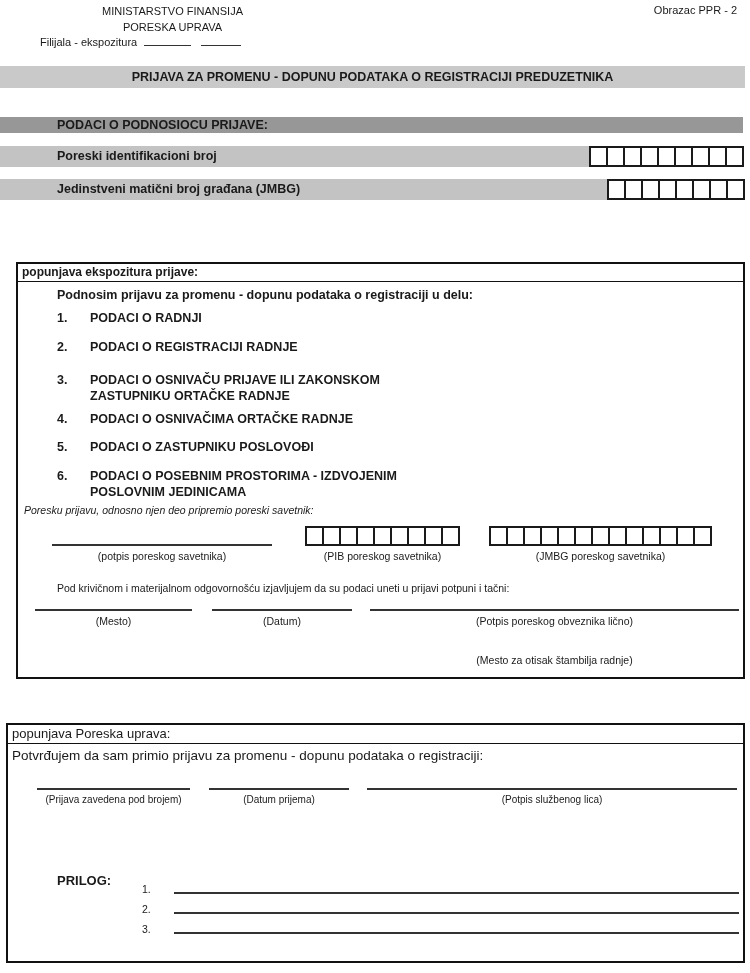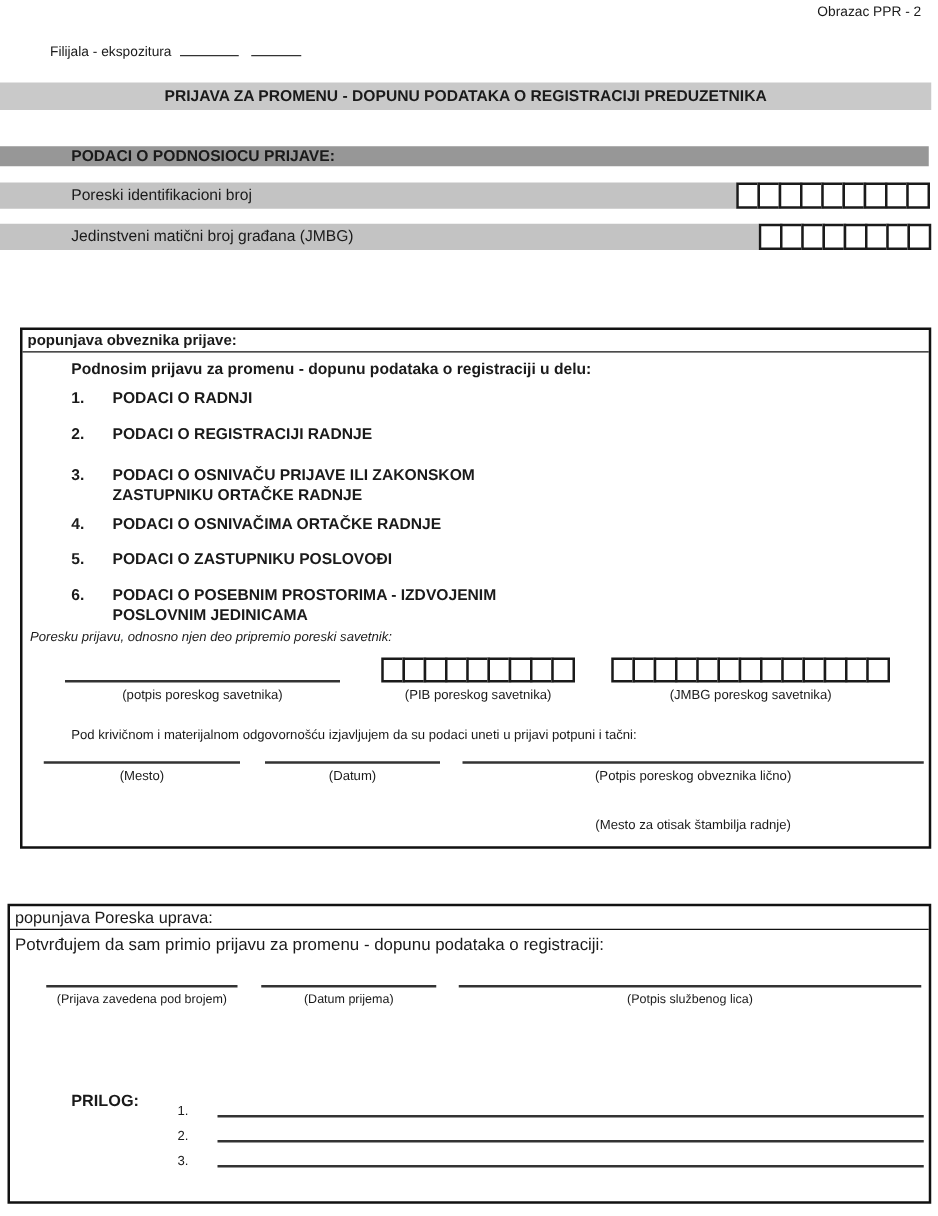--- a/index.html
+++ b/index.html
@@ -9,21 +9,21 @@
   }
   .abs{position:absolute;}
   .bold{font-weight:bold;}
   .center{text-align:center;}
   
   .title-banner{left:0;top:66px;width:745px;height:22px;background:var(--banner-light,#c9c9c9);
     line-height:22px;font-size:12.5px;font-weight:bold;text-align:center;}
   .section-banner{left:0;top:117px;width:743px;height:16px;background:var(--banner-dark,#979797);
     line-height:16px;font-size:12.5px;font-weight:bold;padding-left:57px;box-sizing:border-box;}
   .field-bar{background:var(--banner-field,#c3c3c3);height:21px;line-height:21px;
-    font-size:12.5px;font-weight:normal;padding-left:57px;box-sizing:border-box;}
+    font-size:12.5px;font-weight:bold;padding-left:57px;box-sizing:border-box;}
   
   .cells{display:flex;}
   .cell{width:19px;height:21px;border:2px solid #1a1a1a;background:#fff;
     box-sizing:border-box;margin-left:-2px;}
   .cell:first-child{margin-left:0;}
   .cells-sm .cell{height:20px;}
   
   .formbox{border:2px solid #111;background:#fff;box-sizing:border-box;}
   .box-header{border-bottom:1.5px solid #111;font-size:12px;padding:1px 0 2px 4px;}
   
@@ -34,20 +34,24 @@
   .tiny{font-size:10px;}
   .item-num{font-size:12.5px;font-weight:bold;}
   .item-text{font-size:12.5px;font-weight:bold;line-height:15.5px;}
   .item-text span{display:block;}
 </style>
 </head>
 <body>
 
 <div class="page">
 
+  <div class="abs" style="left:85px;top:3px;width:175px;text-align:center;font-size:11px;line-height:16px;">
+    <div>MINISTARSTVO FINANSIJA</div>
+    <div>PORESKA UPRAVA</div>
+  </div>
   <div class="abs" style="right:13px;top:4px;font-size:11px;">Obrazac PPR - 2</div>
 
   <div class="abs" style="left:40px;top:36px;font-size:11px;">
     <span>Filijala - ekspozitura</span>
     <span class="blank" style="width:47px;margin-left:4px;"></span>
     <span class="blank" style="width:40px;margin-left:7px;"></span>
   </div>
 
   <div class="abs title-banner">PRIJAVA ZA PROMENU - DOPUNU PODATAKA O REGISTRACIJI PREDUZETNIKA</div>
 
@@ -77,21 +81,21 @@
       <div class="cell"></div>
       <div class="cell"></div>
       <div class="cell"></div>
       <div class="cell"></div>
       <div class="cell"></div>
       <div class="cell"></div>
     </div>
 
   <div class="abs formbox" style="left:16px;top:262px;width:729px;height:417px;">
 
-    <div class="box-header bold">popunjava obveznika prijave:</div>
+    <div class="box-header bold">popunjava ekspozitura prijave:</div>
 
     <div class="abs bold" style="left:39px;top:24px;font-size:12.5px;">Podnosim prijavu za promenu - dopunu podataka o registraciji u delu:</div>
 
     <div class="abs" style="left:39px;top:47px;">
       <span class="item-num abs" style="left:0;top:0;">1.</span>
       <span class="item-text abs" style="left:33px;top:0;width:420px;">
         <span>PODACI O RADNJI</span>
         <span></span>
       </span>
     </div>

